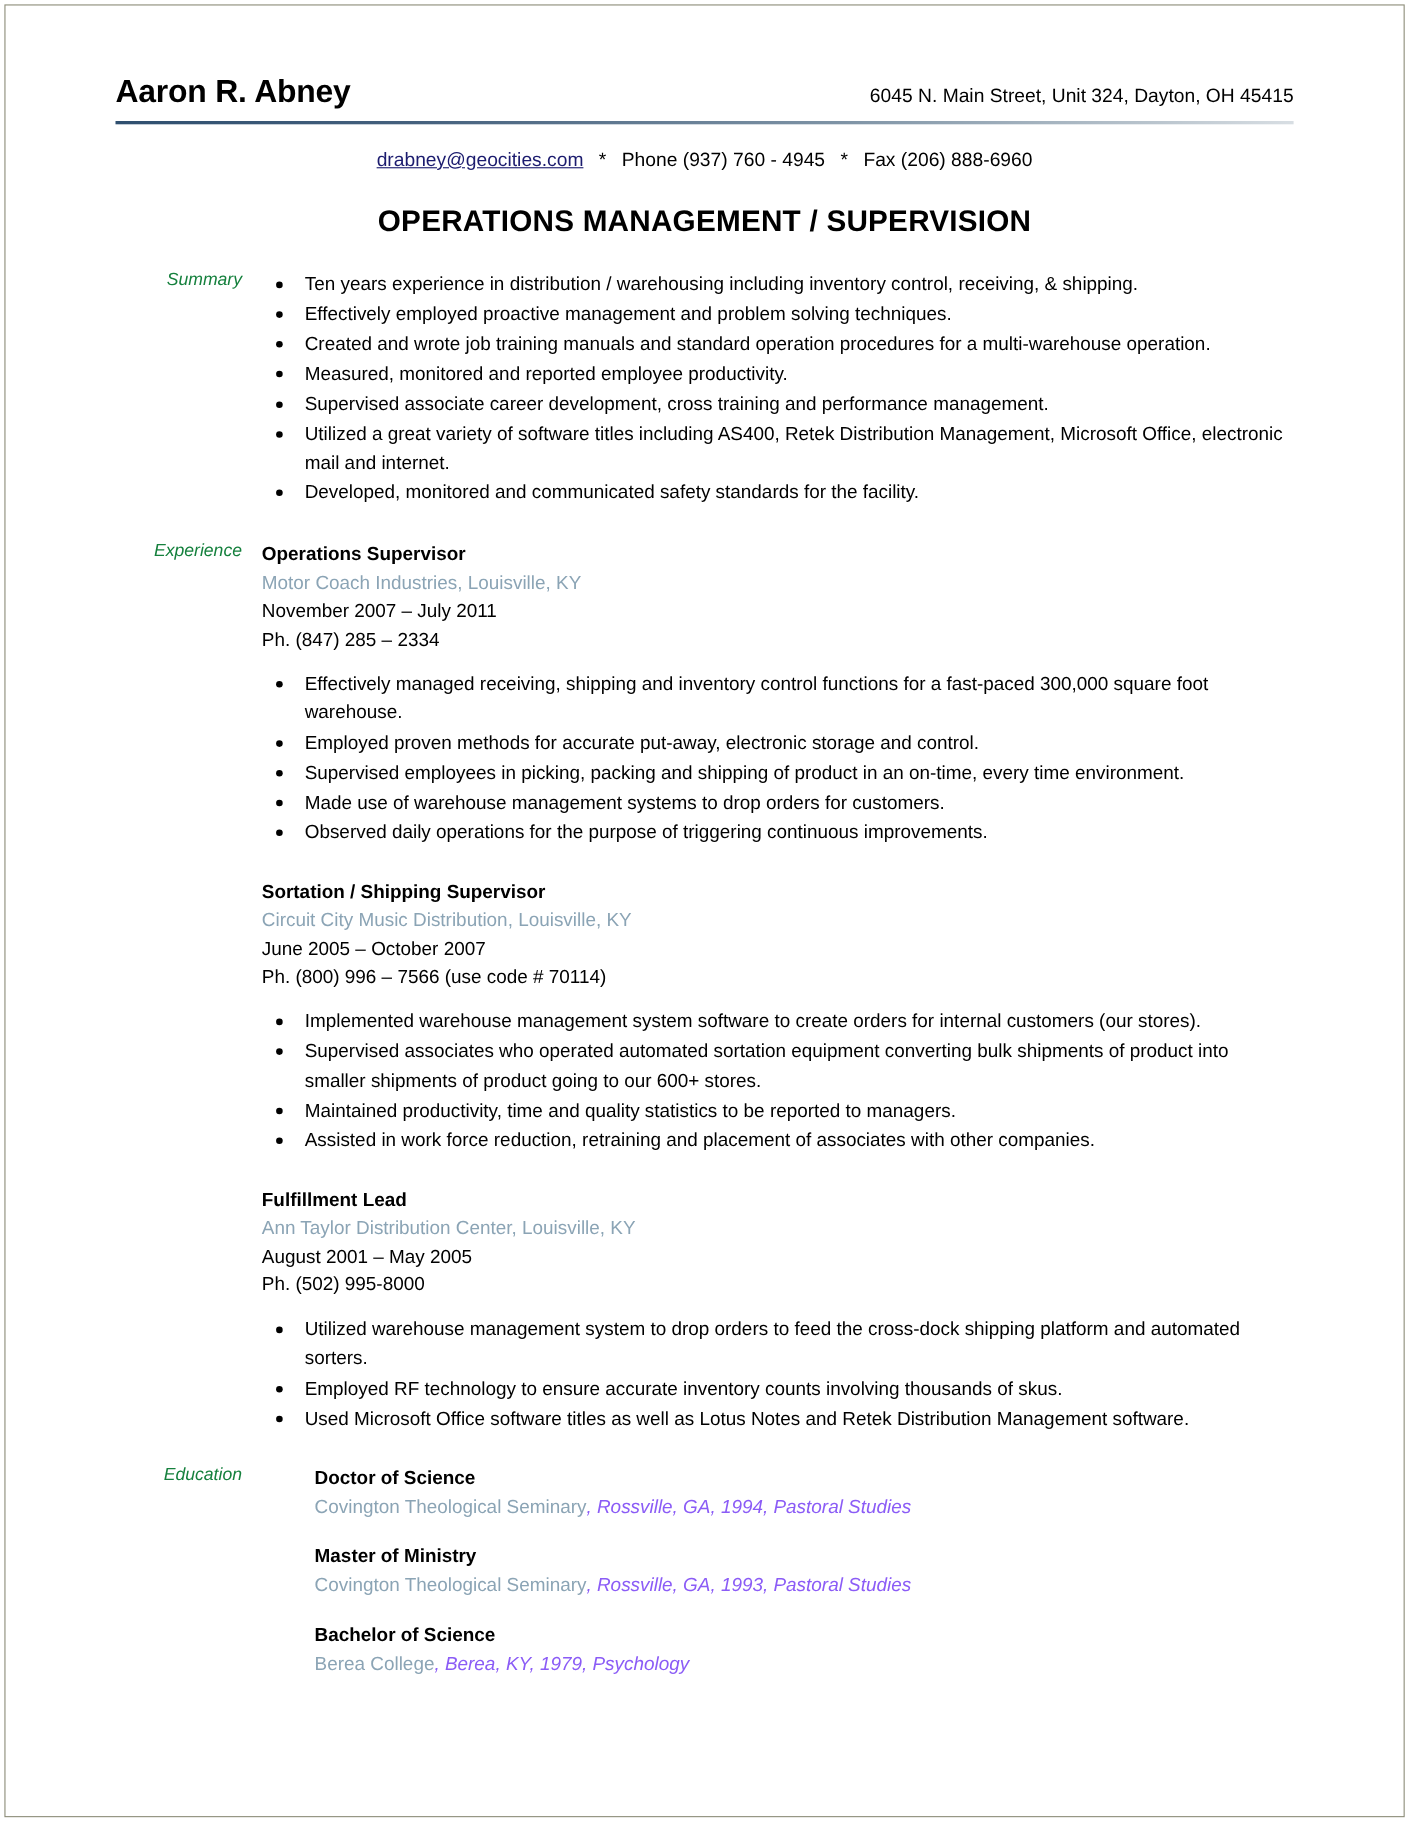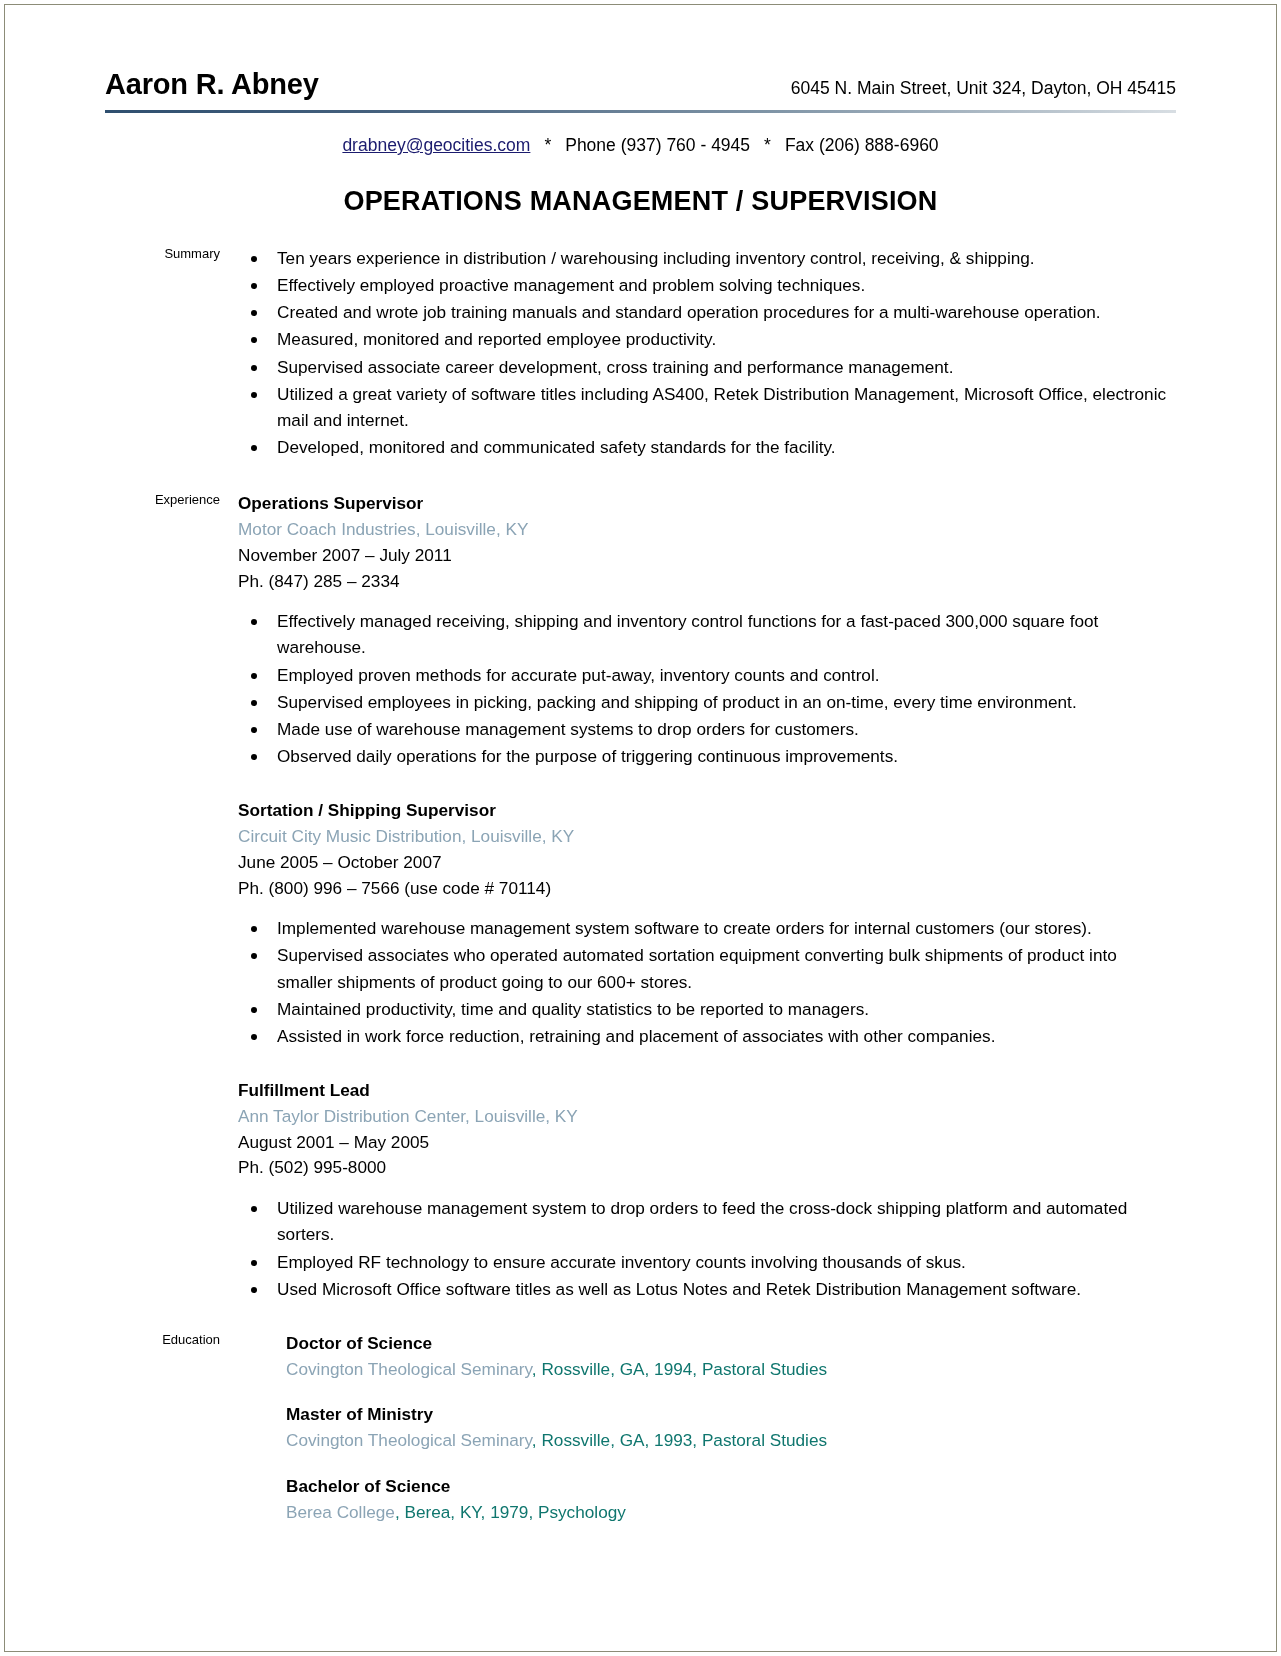--- a/index.html
+++ b/index.html
@@ -97,24 +97,25 @@
   .sec-summary { margin-top: 28px; }
   .sec-experience { margin-top: 30px; }
   .sec-education { margin-top: 28px; gap: 48px; }
 
   .side-label {
     width: 133px;
     flex: 0 0 133px;
     text-align: right;
     padding-right: 18px;
     box-sizing: border-box;
-    font-size: 13px;
-    color: #000000;
+    font-size: 16px;
+    color: #15803d;
     line-height: 1.0;
     padding-top: 2px;
+    font-style: italic;
   }
   .sec-body {
     flex: 1 1 auto;
     min-width: 0;
   }
 
   
   ul.bullets {
     list-style: none;
     margin: 0;
@@ -164,21 +165,21 @@
   .edu-degree {
     font-size: 17.2px;
     font-weight: bold;
     line-height: 1.5;
   }
   .edu-line {
     font-size: 17.2px;
     line-height: 1.5;
   }
   .edu-school { color: #8ba4b5; }
-  .edu-rest { color: #0f766e; }
+  .edu-rest { color: #8b5cf6; font-style: italic; }
 </style>
 </head>
 <body>
 
 <div class="page">
   <div class="page-border"></div>
 
   <div class="content">
 
     <div class="header-row">
@@ -213,21 +214,21 @@
       <div class="side-label">Experience</div>
       <div class="sec-body">
 
         <div class="job">
           <div class="job-title">Operations Supervisor</div>
           <div class="job-company">Motor Coach Industries, Louisville, KY</div>
           <div class="job-dates">November 2007 – July 2011</div>
           <div class="job-phone">Ph. (847) 285 – 2334</div>
           <ul class="bullets">
             <li>Effectively managed receiving, shipping and inventory control functions for a fast-paced 300,000 square foot warehouse.</li>
-            <li>Employed proven methods for accurate put-away, inventory counts and control.</li>
+            <li>Employed proven methods for accurate put-away, electronic storage and control.</li>
             <li>Supervised employees in picking, packing and shipping of product in an on-time, every time environment.</li>
             <li>Made use of warehouse management systems to drop orders for customers.</li>
             <li>Observed daily operations for the purpose of triggering continuous improvements.</li>
           </ul>
         </div>
 
         <div class="job">
           <div class="job-title">Sortation / Shipping Supervisor</div>
           <div class="job-company">Circuit City Music Distribution, Louisville, KY</div>
           <div class="job-dates">June 2005 – October 2007</div>

